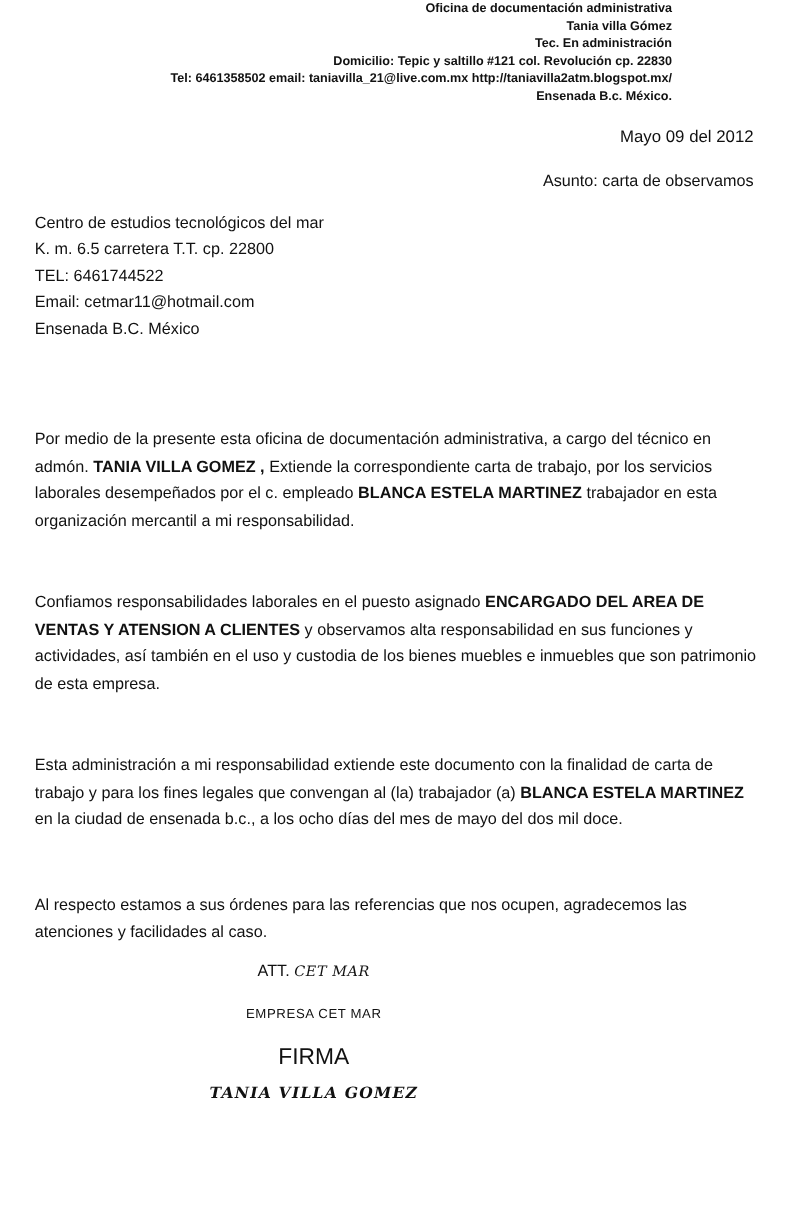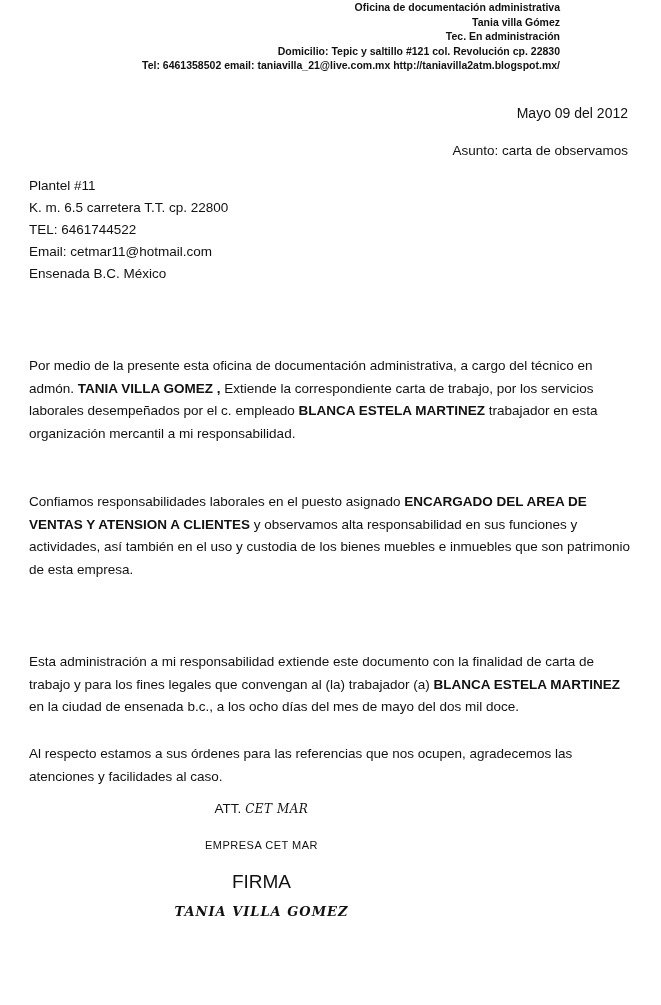--- a/index.html
+++ b/index.html
@@ -53,21 +53,21 @@
     .para {
       position: absolute;
       left: 29px;
       width: 605px;
       font-size: 13.5px;
       line-height: 22.5px;
     }
     .para b { font-weight: bold; }
     .p1 { top: 355px; }
     .p2 { top: 491px; }
-    .p3 { top: 627px; margin-top: 24px; }
+    .p3 { top: 627px; }
     .p4 { top: 743px; }
     .closing {
       position: absolute;
       left: 0;
       width: 523px;
       text-align: center;
     }
     .att { top: 801px; font-size: 13.5px; }
     .att .script {
       font-family: "DejaVu Serif", serif;
@@ -88,27 +88,28 @@
   </style>
 </head>
 <body>
 
 <div class="header">
   <span class="line">Oficina de documentación administrativa</span>
   <span class="line">Tania villa Gómez</span>
   <span class="line">Tec. En administración</span>
   <span class="line">Domicilio: Tepic y saltillo #121 col. Revolución cp. 22830</span>
   <span class="line">Tel: 6461358502 email: taniavilla_21@live.com.mx  http://taniavilla2atm.blogspot.mx/</span>
+  <span class="line">Ensenada B.c. México.</span>
 </div>
 
 <div class="date">Mayo 09 del 2012</div>
 <div class="subject">Asunto: carta de observamos</div>
 
 <div class="recipient">
-  <span class="line">Plantel #11</span>
+  <span class="line">Centro de estudios tecnológicos del mar</span>
   <span class="line">K. m. 6.5 carretera T.T. cp. 22800</span>
   <span class="line">TEL: 6461744522</span>
   <span class="line">Email: cetmar11@hotmail.com</span>
   <span class="line">Ensenada B.C. México</span>
 </div>
 
 <div class="para p1"><span>Por medio de la presente esta oficina de documentación administrativa, a cargo del técnico en admón. </span><b>TANIA VILLA GOMEZ ,</b><span> Extiende la correspondiente carta de trabajo, por los servicios laborales desempeñados por el c. empleado  </span><b>BLANCA ESTELA MARTINEZ</b><span> trabajador  en esta organización mercantil a mi responsabilidad.</span></div>
 
 <div class="para p2"><span>Confiamos responsabilidades laborales  en el puesto asignado  </span><b>ENCARGADO DEL AREA DE VENTAS  Y ATENSION A CLIENTES</b><span> y observamos alta responsabilidad en sus  funciones y actividades, así también  en el uso y custodia  de los bienes  muebles e inmuebles que son patrimonio de esta empresa.</span></div>
 

